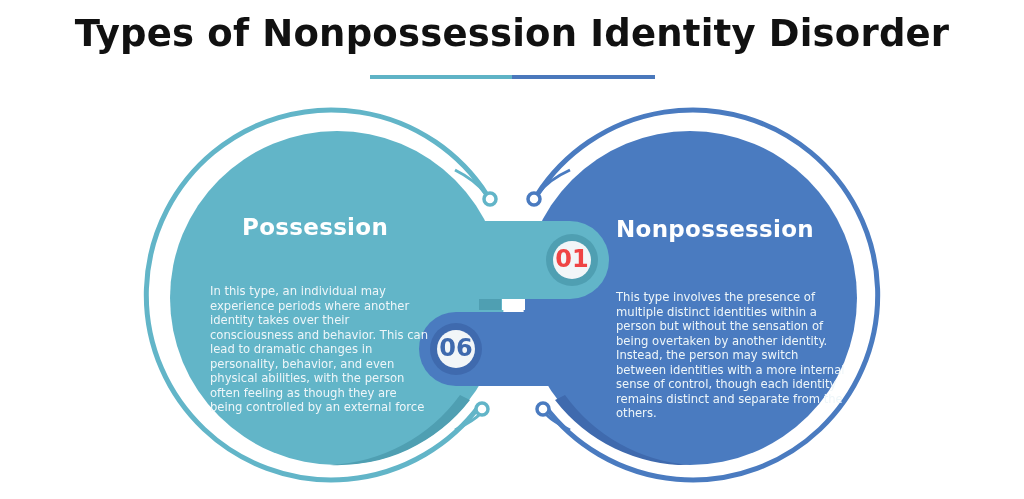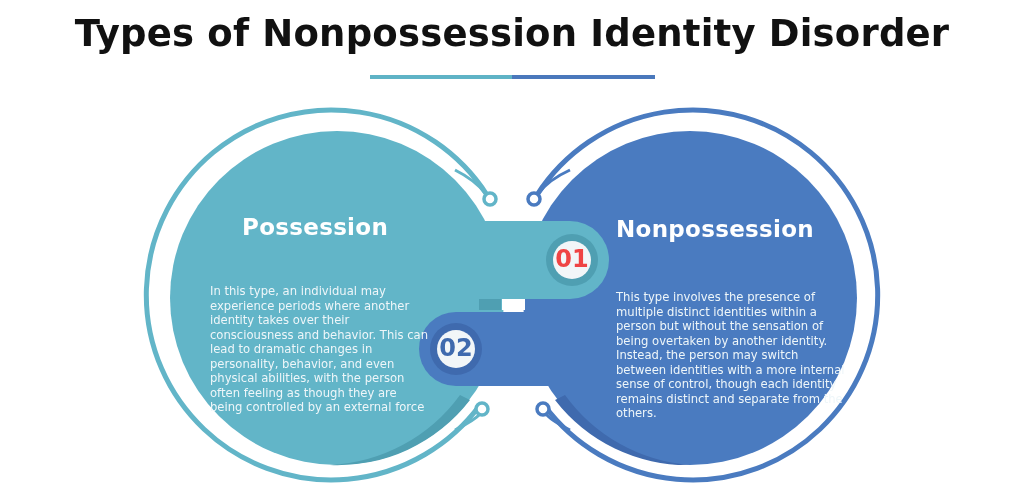--- a/index.html
+++ b/index.html
@@ -66,19 +66,19 @@
     <path d="M 455 430 Q 475 420 481 413" fill="none" stroke="#62b5c8" stroke-width="3"></path>
     <circle cx="482" cy="409" r="6" fill="#ffffff" stroke="#62b5c8" stroke-width="3.5"></circle>
   </g>
   <g>
     <path d="M 570 430 Q 550 420 545 413" fill="none" stroke="#4a7bc0" stroke-width="3"></path>
     <circle cx="543" cy="409" r="6" fill="#ffffff" stroke="#4a7bc0" stroke-width="3.5"></circle>
   </g>
 </svg>
 
 <div class="badge-text" style="left:552px; top:245px; color:#ef4444;">01</div>
-<div class="badge-text" style="left:436px; top:334px; color:#3f6aae;">02</div>
+<div class="badge-text" style="left:436px; top:334px; color:#3f6aae;">06</div>
 
 <div class="heading" style="left:210px; top:214px;margin-left:32px;">Possession</div>
 <div class="body" style="left:210px; top:252px; width:220px;">In this type, an individual may experience periods where another identity takes over their consciousness and behavior. This can lead to dramatic changes in personality, behavior, and even physical abilities, with the person often feeling as though they are being controlled by an external force</div>
 
 <div class="heading" style="left:616px; top:216px;">Nonpossession</div>
 <div class="body" style="left:616px; top:258px; width:232px;">This type involves the presence of multiple distinct identities within a person but without the sensation of being overtaken by another identity. Instead, the person may switch between identities with a more internal sense of control, though each identity remains distinct and separate from the others.</div>
 
 </body></html>

